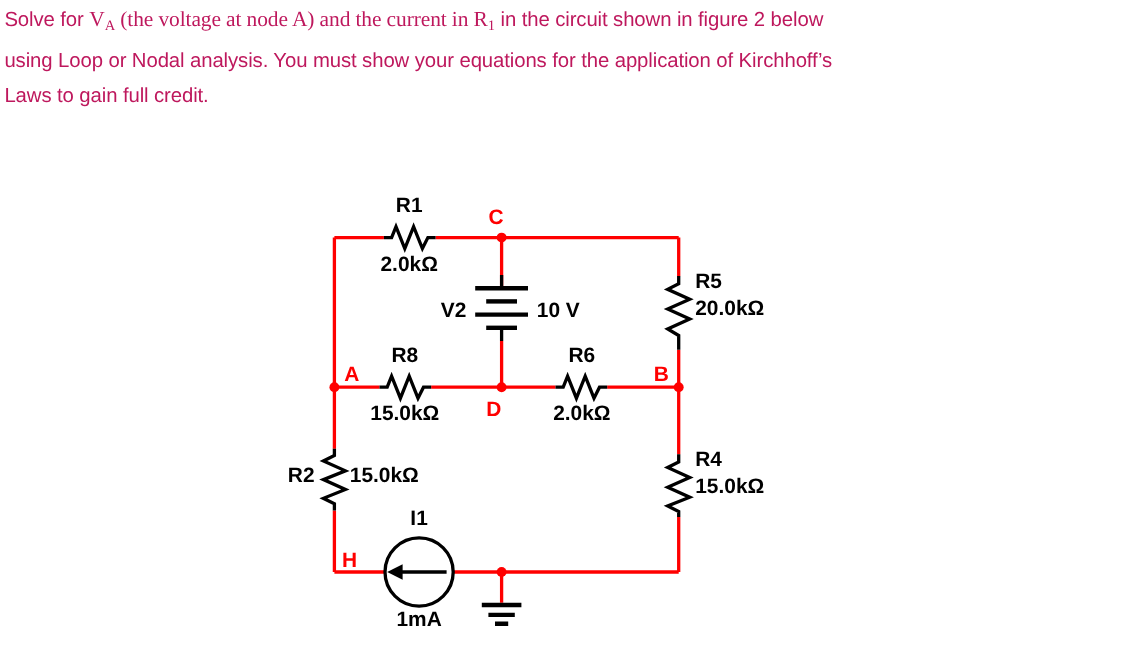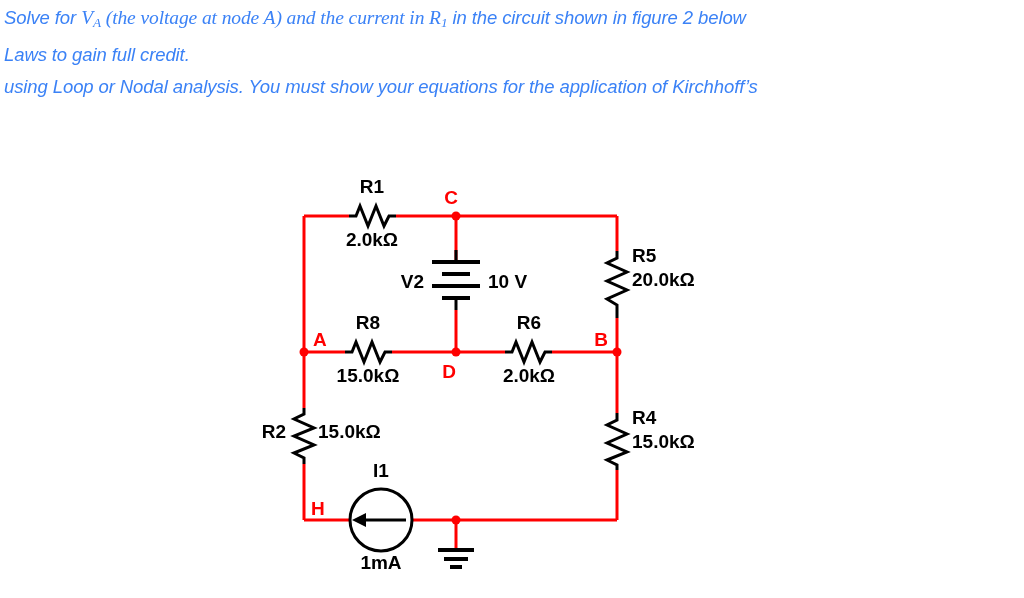--- a/index.html
+++ b/index.html
@@ -17,23 +17,22 @@
 
   
   #question-block {
     position: absolute;
     left: 4px;
     top: 2px;
     width: 1000px;
     font-family: "Liberation Sans", sans-serif;
     font-size: 18.5px;
     line-height: 32px;
-    color: #3b82f6;
+    color: #be185d;
     letter-spacing: -0.1px;
-    font-style: italic;
   }
   .mathfont {
     font-family: "Liberation Serif", serif;
     font-size: 19.5px;
   }
   .mathfont sub {
     font-size: 0.68em;
     vertical-align: -0.22em;
   }
 
@@ -63,22 +62,22 @@
     font-weight: bold;
     font-size: 19px;
     fill: #ff0000;
   }
 </style>
 </head>
 <body>
 
 <div id="question-block">
   <div><span>Solve for </span><span class="mathfont"><span>V</span><sub>A</sub></span><span class="mathfont"> (the voltage at node A) and the current in </span><span class="mathfont"><span>R</span><sub>1</sub></span><span>  in the circuit shown in figure 2 below</span></div>
+  <div>using Loop or Nodal analysis. You must show your equations for the application of Kirchhoff’s</div>
   <div>Laws to gain full credit.</div>
-  <div>using Loop or Nodal analysis. You must show your equations for the application of Kirchhoff’s</div>
 </div>
 
 <div id="circuit-figure">
 <svg id="circuit-svg" viewBox="0 0 1024 448" xmlns="http://www.w3.org/2000/svg">
 
   <g stroke="#ff0000" stroke-width="3" fill="none" stroke-linecap="butt">
 
     <line x1="304" y1="66" x2="349" y2="66"></line>
 
     <line x1="396" y1="66" x2="456" y2="66"></line>

